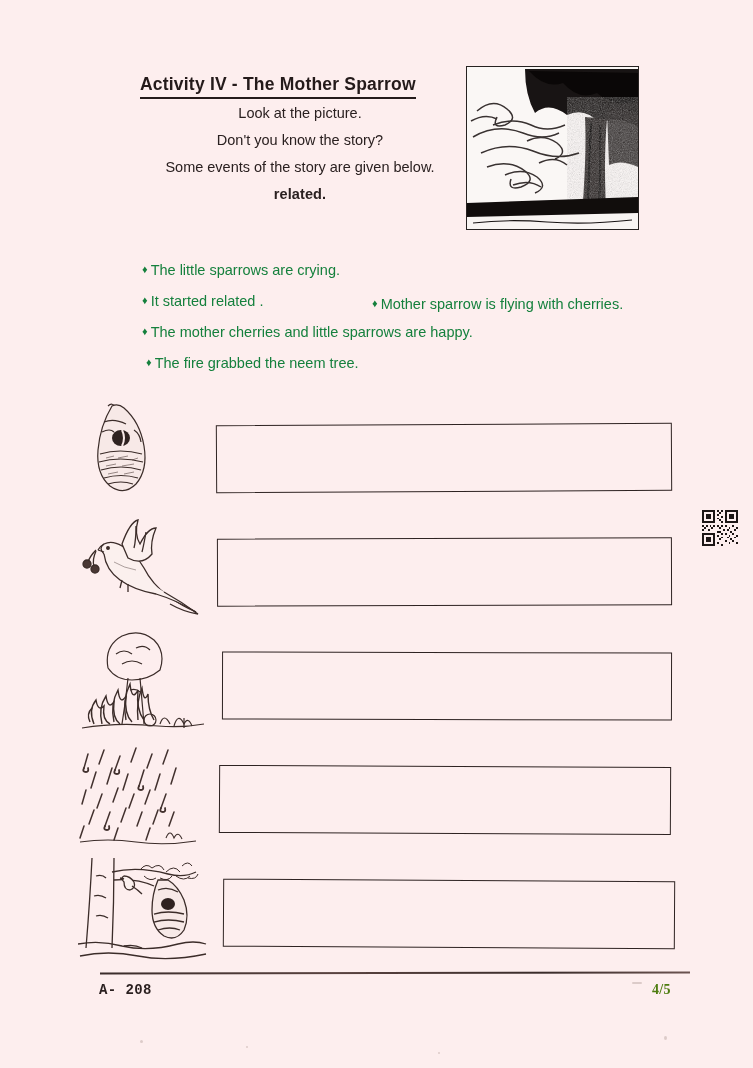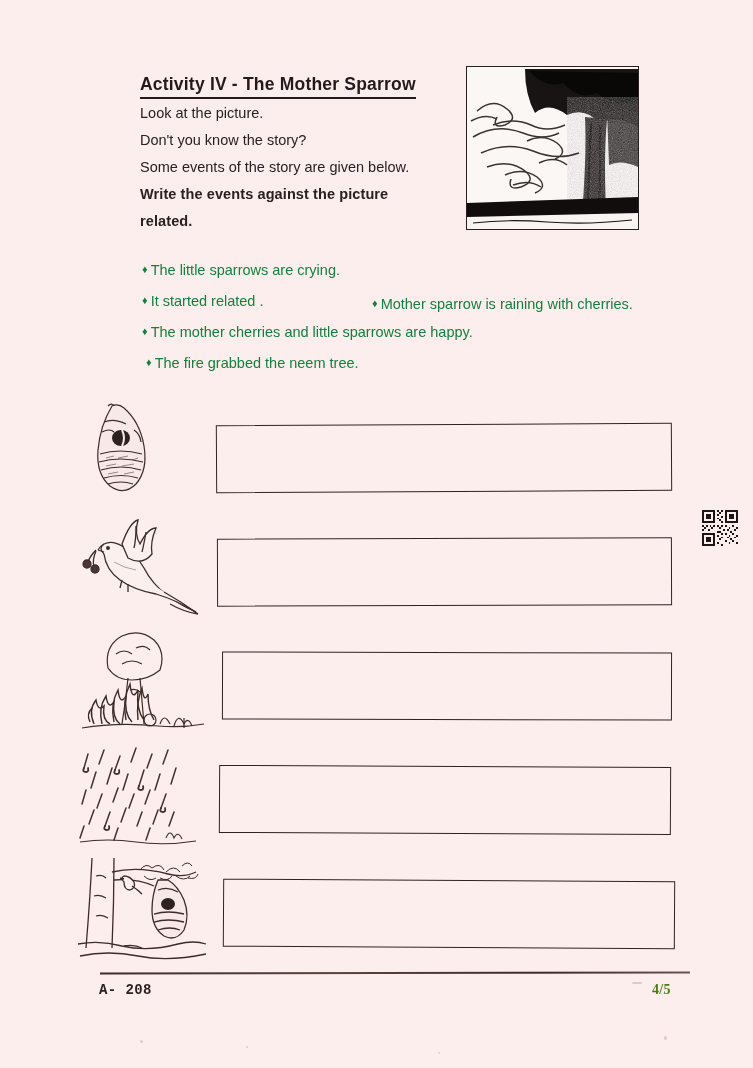--- a/index.html
+++ b/index.html
@@ -39,20 +39,21 @@
     position: absolute;
     left: 140px;
     top: 100px;
     width: 320px;
   }
   .intro-line {
     font-size: 14.5px;
     line-height: 27px;
     color: #2a2020;
     white-space: nowrap;
+    text-align: center;
   }
   .intro-line.bold {
     font-weight: bold;
     letter-spacing: 0.1px;
   }
 
   
   .photo-frame {
     position: absolute;
     left: 466px;
@@ -179,21 +180,20 @@
 <body>
 
 <div class="page">
 
   <div class="worksheet-title">Activity IV -  The Mother Sparrow</div>
 
   <div class="intro">
     <div class="intro-line">Look  at the picture.</div>
     <div class="intro-line">Don't you know the story?</div>
     <div class="intro-line">Some events of the story are given below.</div>
-    <div class="intro-line bold">Write the events against the picture</div>
     <div class="intro-line bold">related.</div>
   </div>
 
   <div class="photo-frame">
     <svg width="171" height="162" viewBox="0 0 171 162" xmlns="http://www.w3.org/2000/svg">
       <defs>
         <filter id="rough">
             <feTurbulence type="fractalNoise" baseFrequency="0.9" numOctaves="3"></feTurbulence>
           <feColorMatrix type="saturate" values="0"></feColorMatrix>
           <feComponentTransfer>
@@ -246,21 +246,21 @@
     <div class="event-row">
       <div class="event-item ev-0">
         <span class="dot">♦</span><span>The little sparrows are crying.</span>
       </div>
     </div>
     <div class="event-row">
       <div class="event-item ev-1">
         <span class="dot">♦</span><span>It started related .</span>
       </div>
       <div class="event-item ev-2">
-        <span class="dot">♦</span><span>Mother sparrow is raining with cherries.</span>
+        <span class="dot">♦</span><span>Mother sparrow is flying with cherries.</span>
       </div>
     </div>
     <div class="event-row">
       <div class="event-item ev-3">
         <span class="dot">♦</span><span>The mother cherries and little sparrows are happy.</span>
       </div>
     </div>
     <div class="event-row">
       <div class="event-item ev-4">
         <span class="dot">♦</span><span>The fire grabbed the neem tree.</span>

